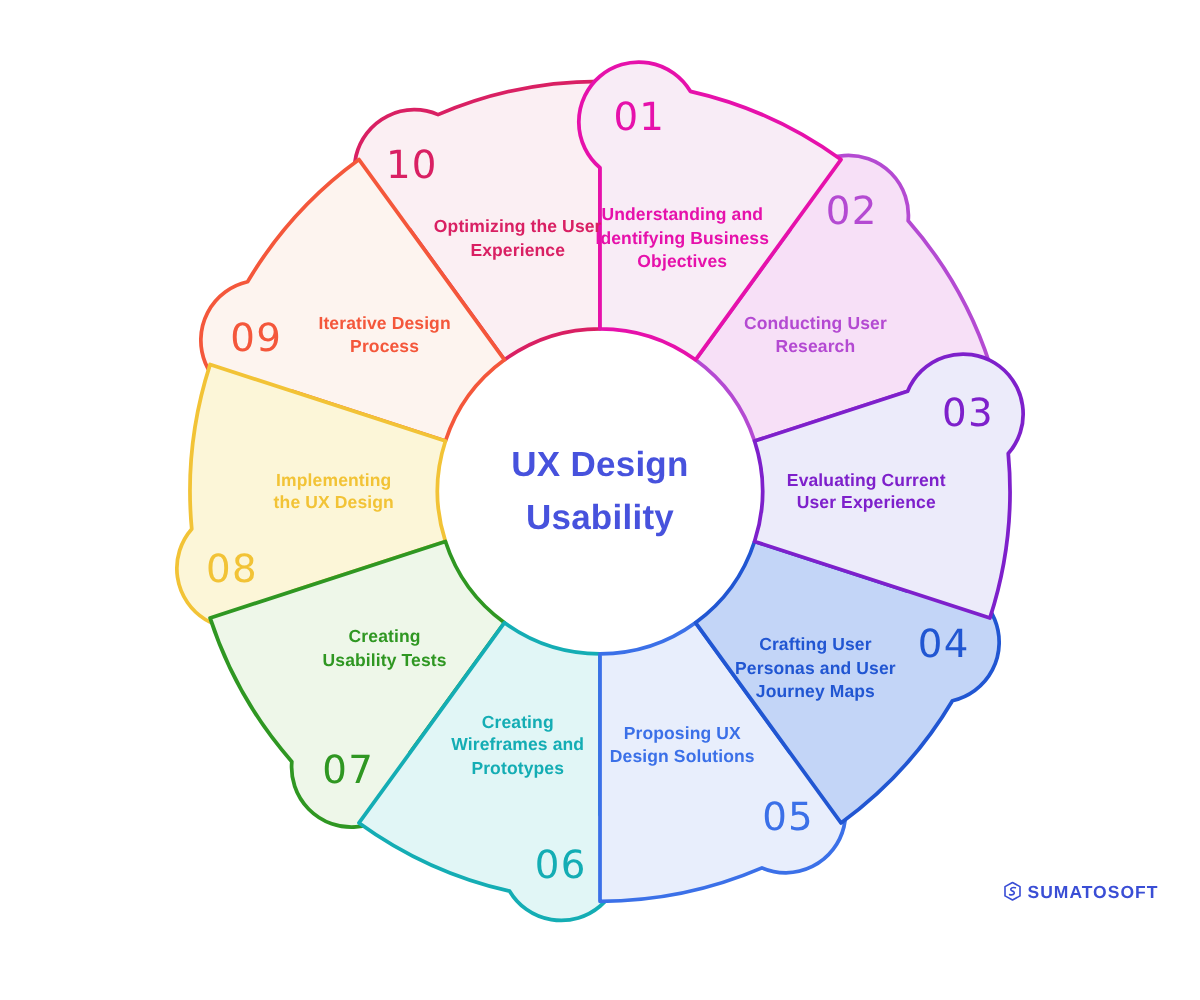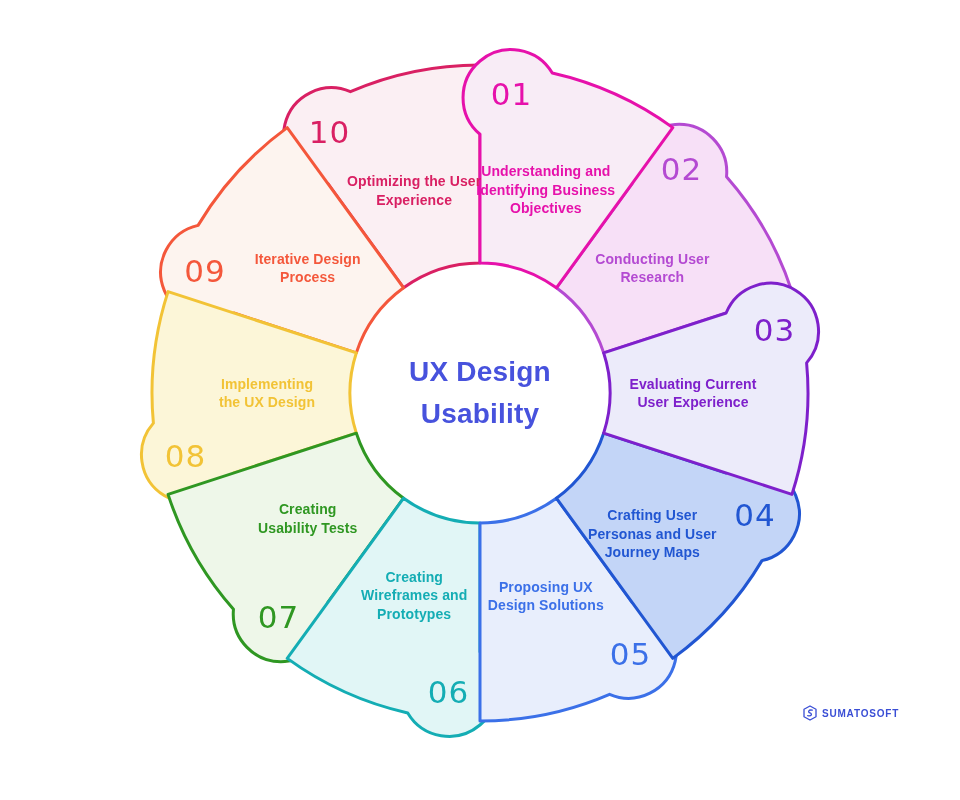--- a/index.html
+++ b/index.html
@@ -23,21 +23,21 @@
   .center-title{
     position:absolute;left:480px;top:393px;transform:translate(-50%,-50%);
     width:260px;text-align:center;font-size:28px;font-weight:bold;line-height:1.5;
     letter-spacing:0.2px;
   }
   .center-title span{display:block;}
   .logo{
     position:absolute;left:803px;top:705px;display:flex;align-items:center;gap:5px;
   }
   .logo-text{
-    font-size:10px;font-weight:bold;letter-spacing:0.8px;
+    font-size:14px;font-weight:bold;letter-spacing:0.8px;
   }
 </style>
 </head>
 <body>
 
 <div class="canvas">
   <svg id="wheel-svg" width="960" height="800" viewBox="0 0 960 800">
       <path d="M556.41 287.83 L632.10 183.66 A48 48 0 1 1 726.53 176.65 A328 328 0 0 1 791.95 291.64 L603.64 352.83 A130 130 0 0 0 556.41 287.83 Z" class="petal" fill="#f7e0f7" stroke="#b44ad2"></path>
       <path d="M403.59 287.83 L327.90 183.66 A48 48 0 1 1 350.43 91.68 A328 328 0 0 1 480.00 65.00 L480.00 263.00 A130 130 0 0 0 403.59 287.83 Z" class="petal" fill="#fbeff3" stroke="#d92063"></path>
       <path d="M356.36 352.83 L233.90 313.04 A48 48 0 1 1 198.06 225.39 A328 328 0 0 1 287.21 127.64 L403.59 287.83 A130 130 0 0 0 356.36 352.83 Z" class="petal" fill="#fdf4ef" stroke="#f4573b"></path>

